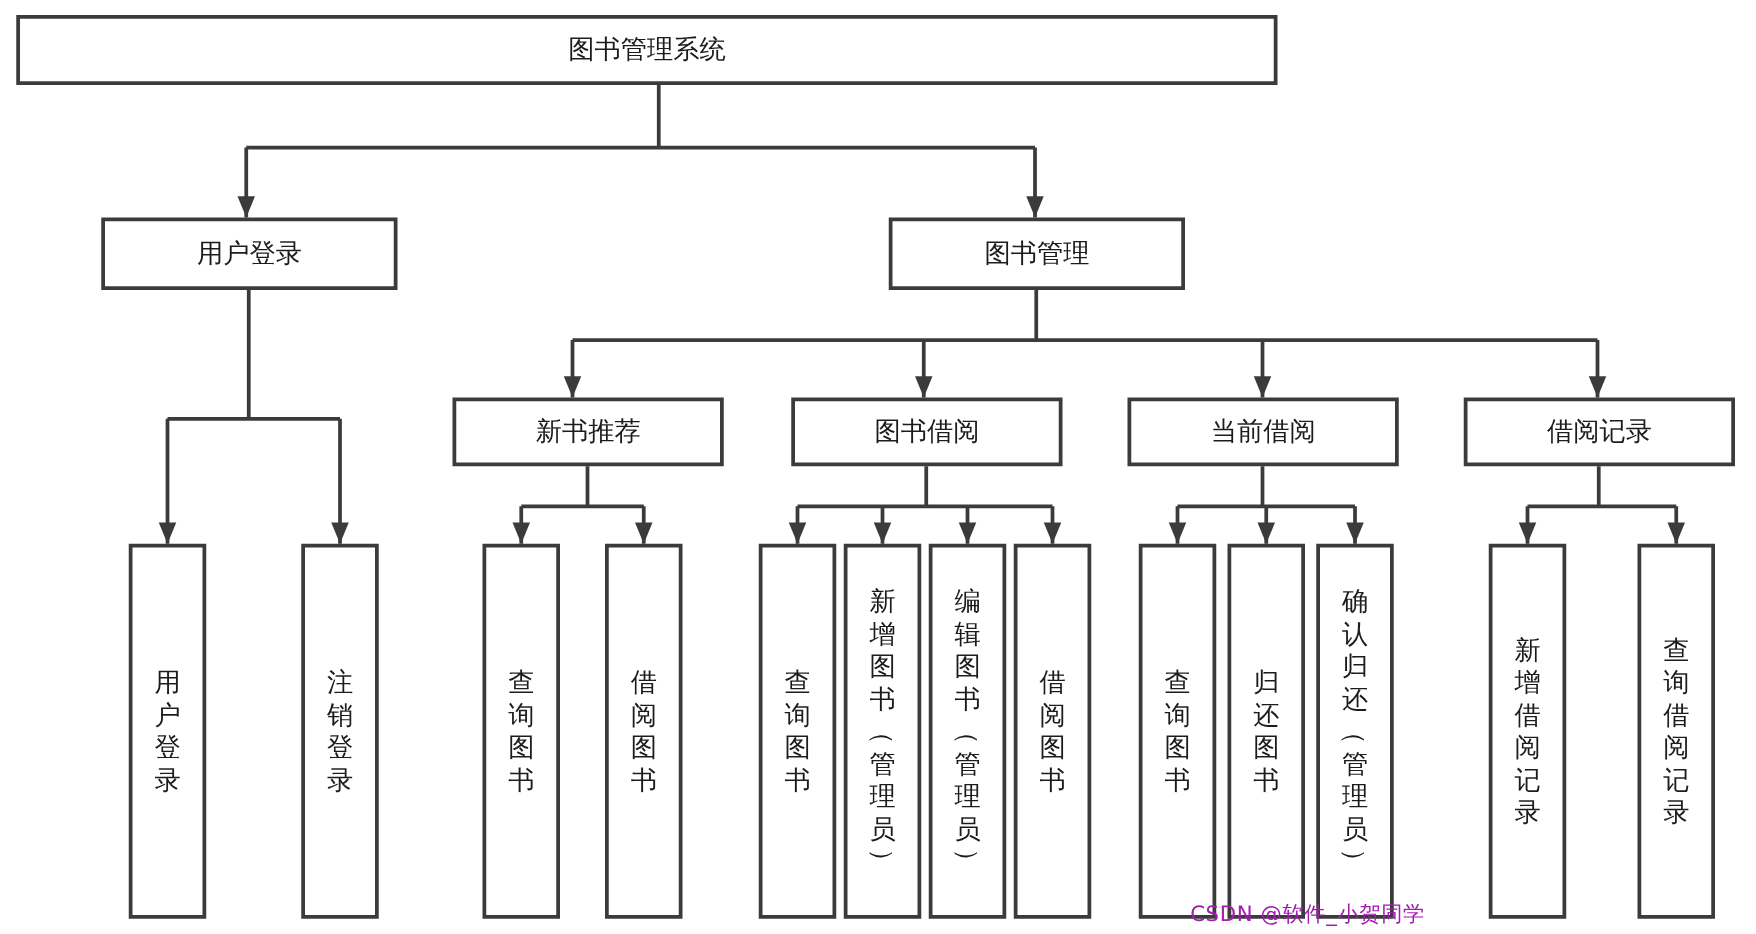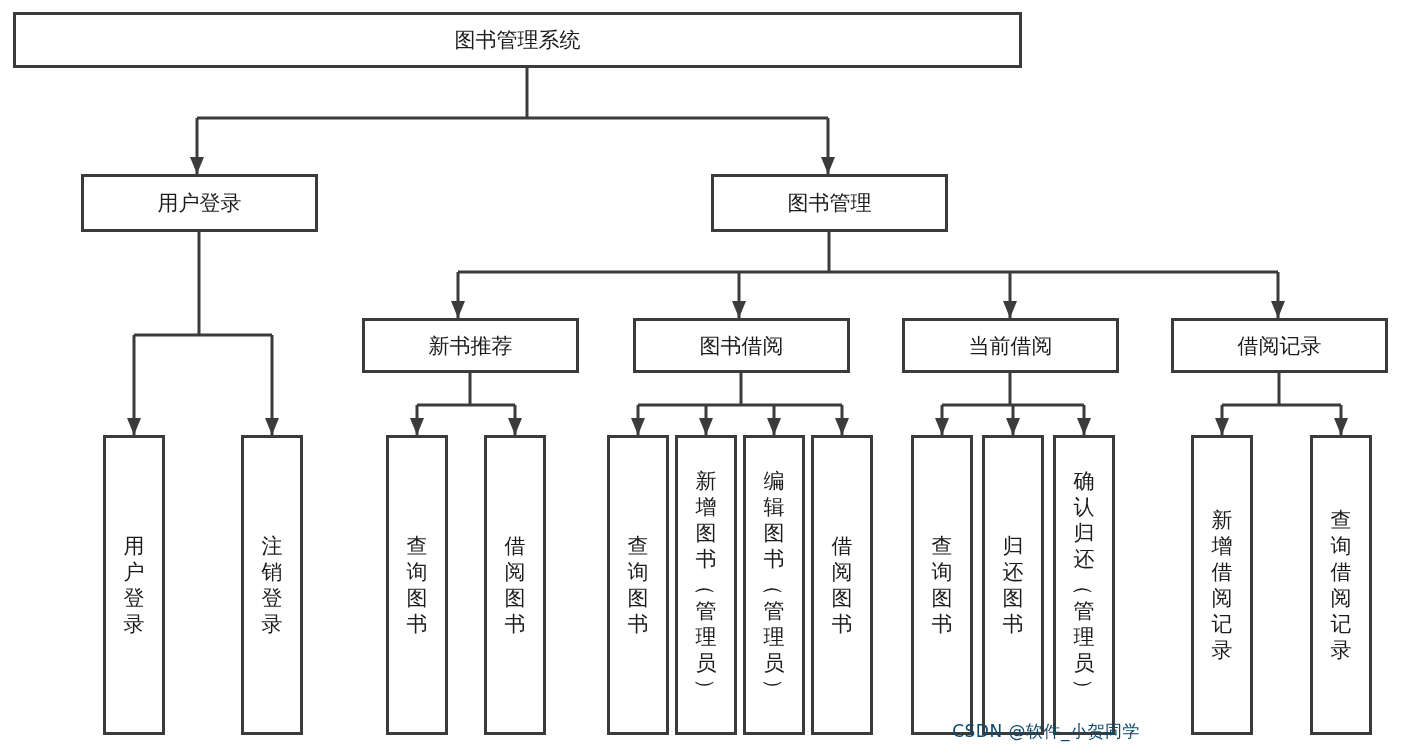--- a/index.html
+++ b/index.html
@@ -51,21 +51,21 @@
     font-size: 21px;
     fill: #1c1c1c;
     text-anchor: middle;
   }
   .watermark {
     position: absolute;
     right: 8px;
     bottom: 4px;
     font-family: "DejaVu Sans", "Liberation Sans", sans-serif;
     font-size: 17px;
-    color: #0c4a6e;
+    color: #a21caf;
     letter-spacing: 0.5px;
     white-space: nowrap;
     user-select: none;
   }
 </style>
 </head>
 <body>
 
 <div id="diagram-root">
   <svg class="diagram" id="diagram-svg" viewBox="0 0 1405 747" xmlns="http://www.w3.org/2000/svg">

